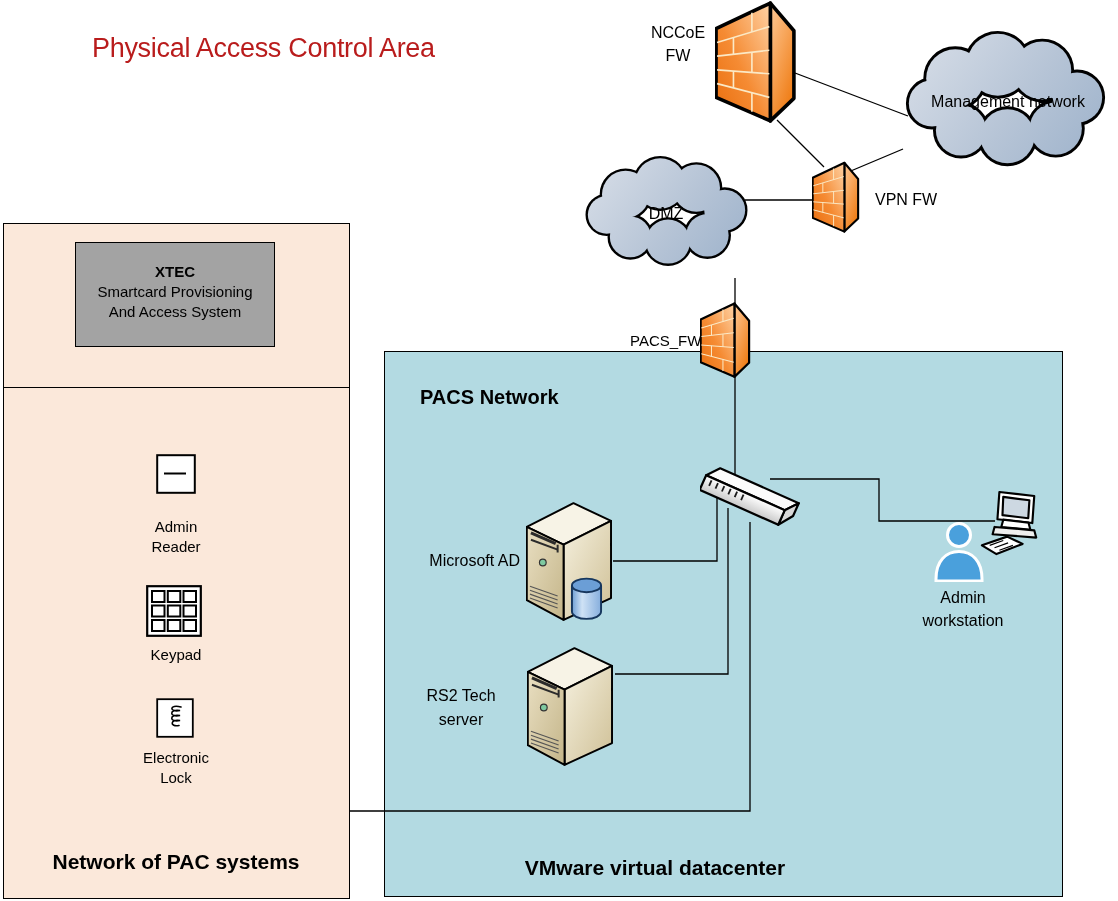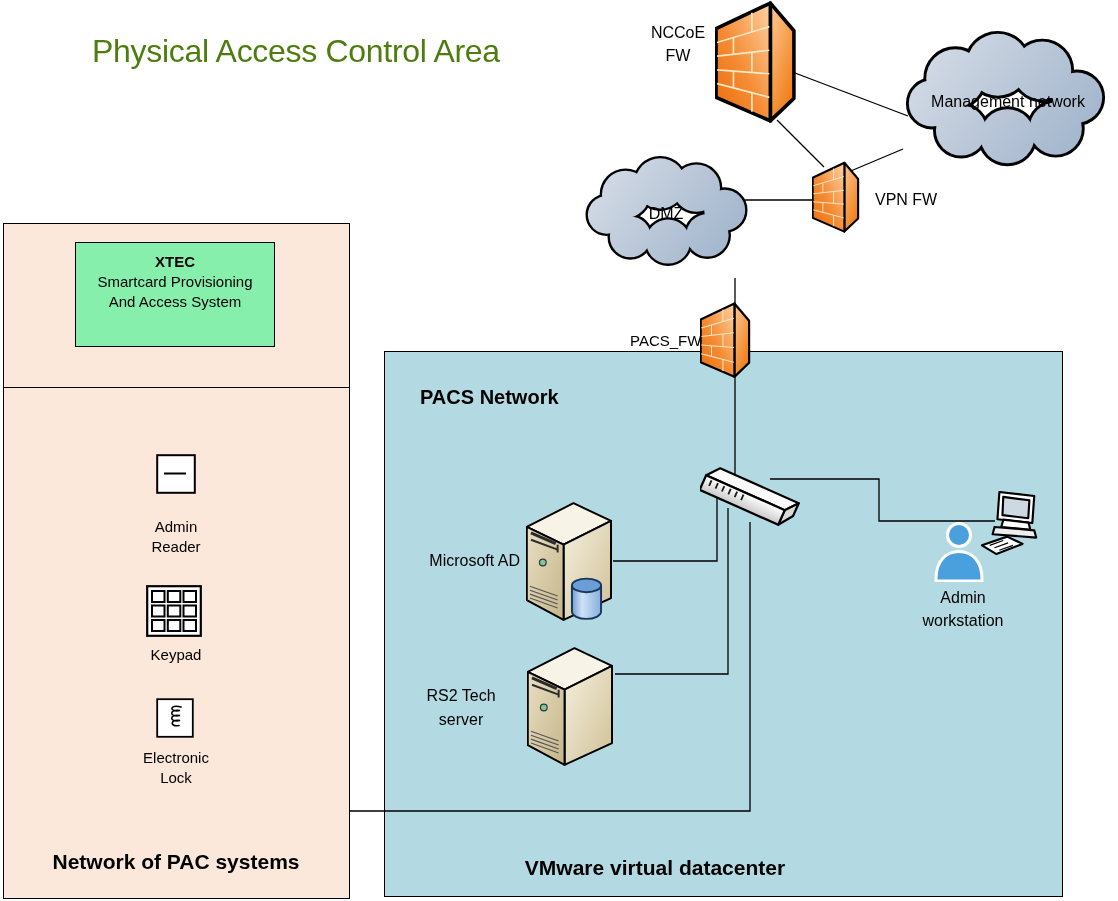--- a/index.html
+++ b/index.html
@@ -2,24 +2,24 @@
 <html><head>
 <meta charset="utf-8">
 <style>
   *{margin:0;padding:0;box-sizing:border-box;}
   html,body{background:#fff;}
   body{font-family:"Liberation Sans",sans-serif;color:#000;}
   .stage{position:relative;width:1118px;height:901px;background:#fff;overflow:hidden;}
   .abs{position:absolute;}
   .lbl{position:absolute;color:#000000;font-size:16px;line-height:22px;text-align:center;white-space:nowrap;}
   .panel{position:absolute;border:1.6px solid #000;}
-  .title{position:absolute;font-size:32px;letter-spacing:-0.3px;color:#4d7c0f;white-space:nowrap;}
+  .title{position:absolute;font-size:27px;letter-spacing:-0.3px;color:#b91c1c;white-space:nowrap;}
   .panel-label{position:absolute;font-weight:bold;font-size:21px;white-space:nowrap;text-align:center;}
   .net-label{position:absolute;font-weight:bold;font-size:20px;white-space:nowrap;}
-  .xtec-box{position:absolute;left:75px;top:242px;width:200px;height:105px;background:#86efac;border:1.6px solid #000;text-align:center;padding-top:9px;font-size:15px;line-height:20px;}
+  .xtec-box{position:absolute;left:75px;top:242px;width:200px;height:105px;background:#a3a3a3;border:1.6px solid #000;text-align:center;padding-top:19px;font-size:15px;line-height:20px;}
   .xtec-box .t{font-weight:bold;}
   svg{display:block;}
 </style>
 </head>
 <body>
 
 <div class="stage">
 
   <svg style="position:absolute;width:0;height:0;" aria-hidden="true">
     <defs>

